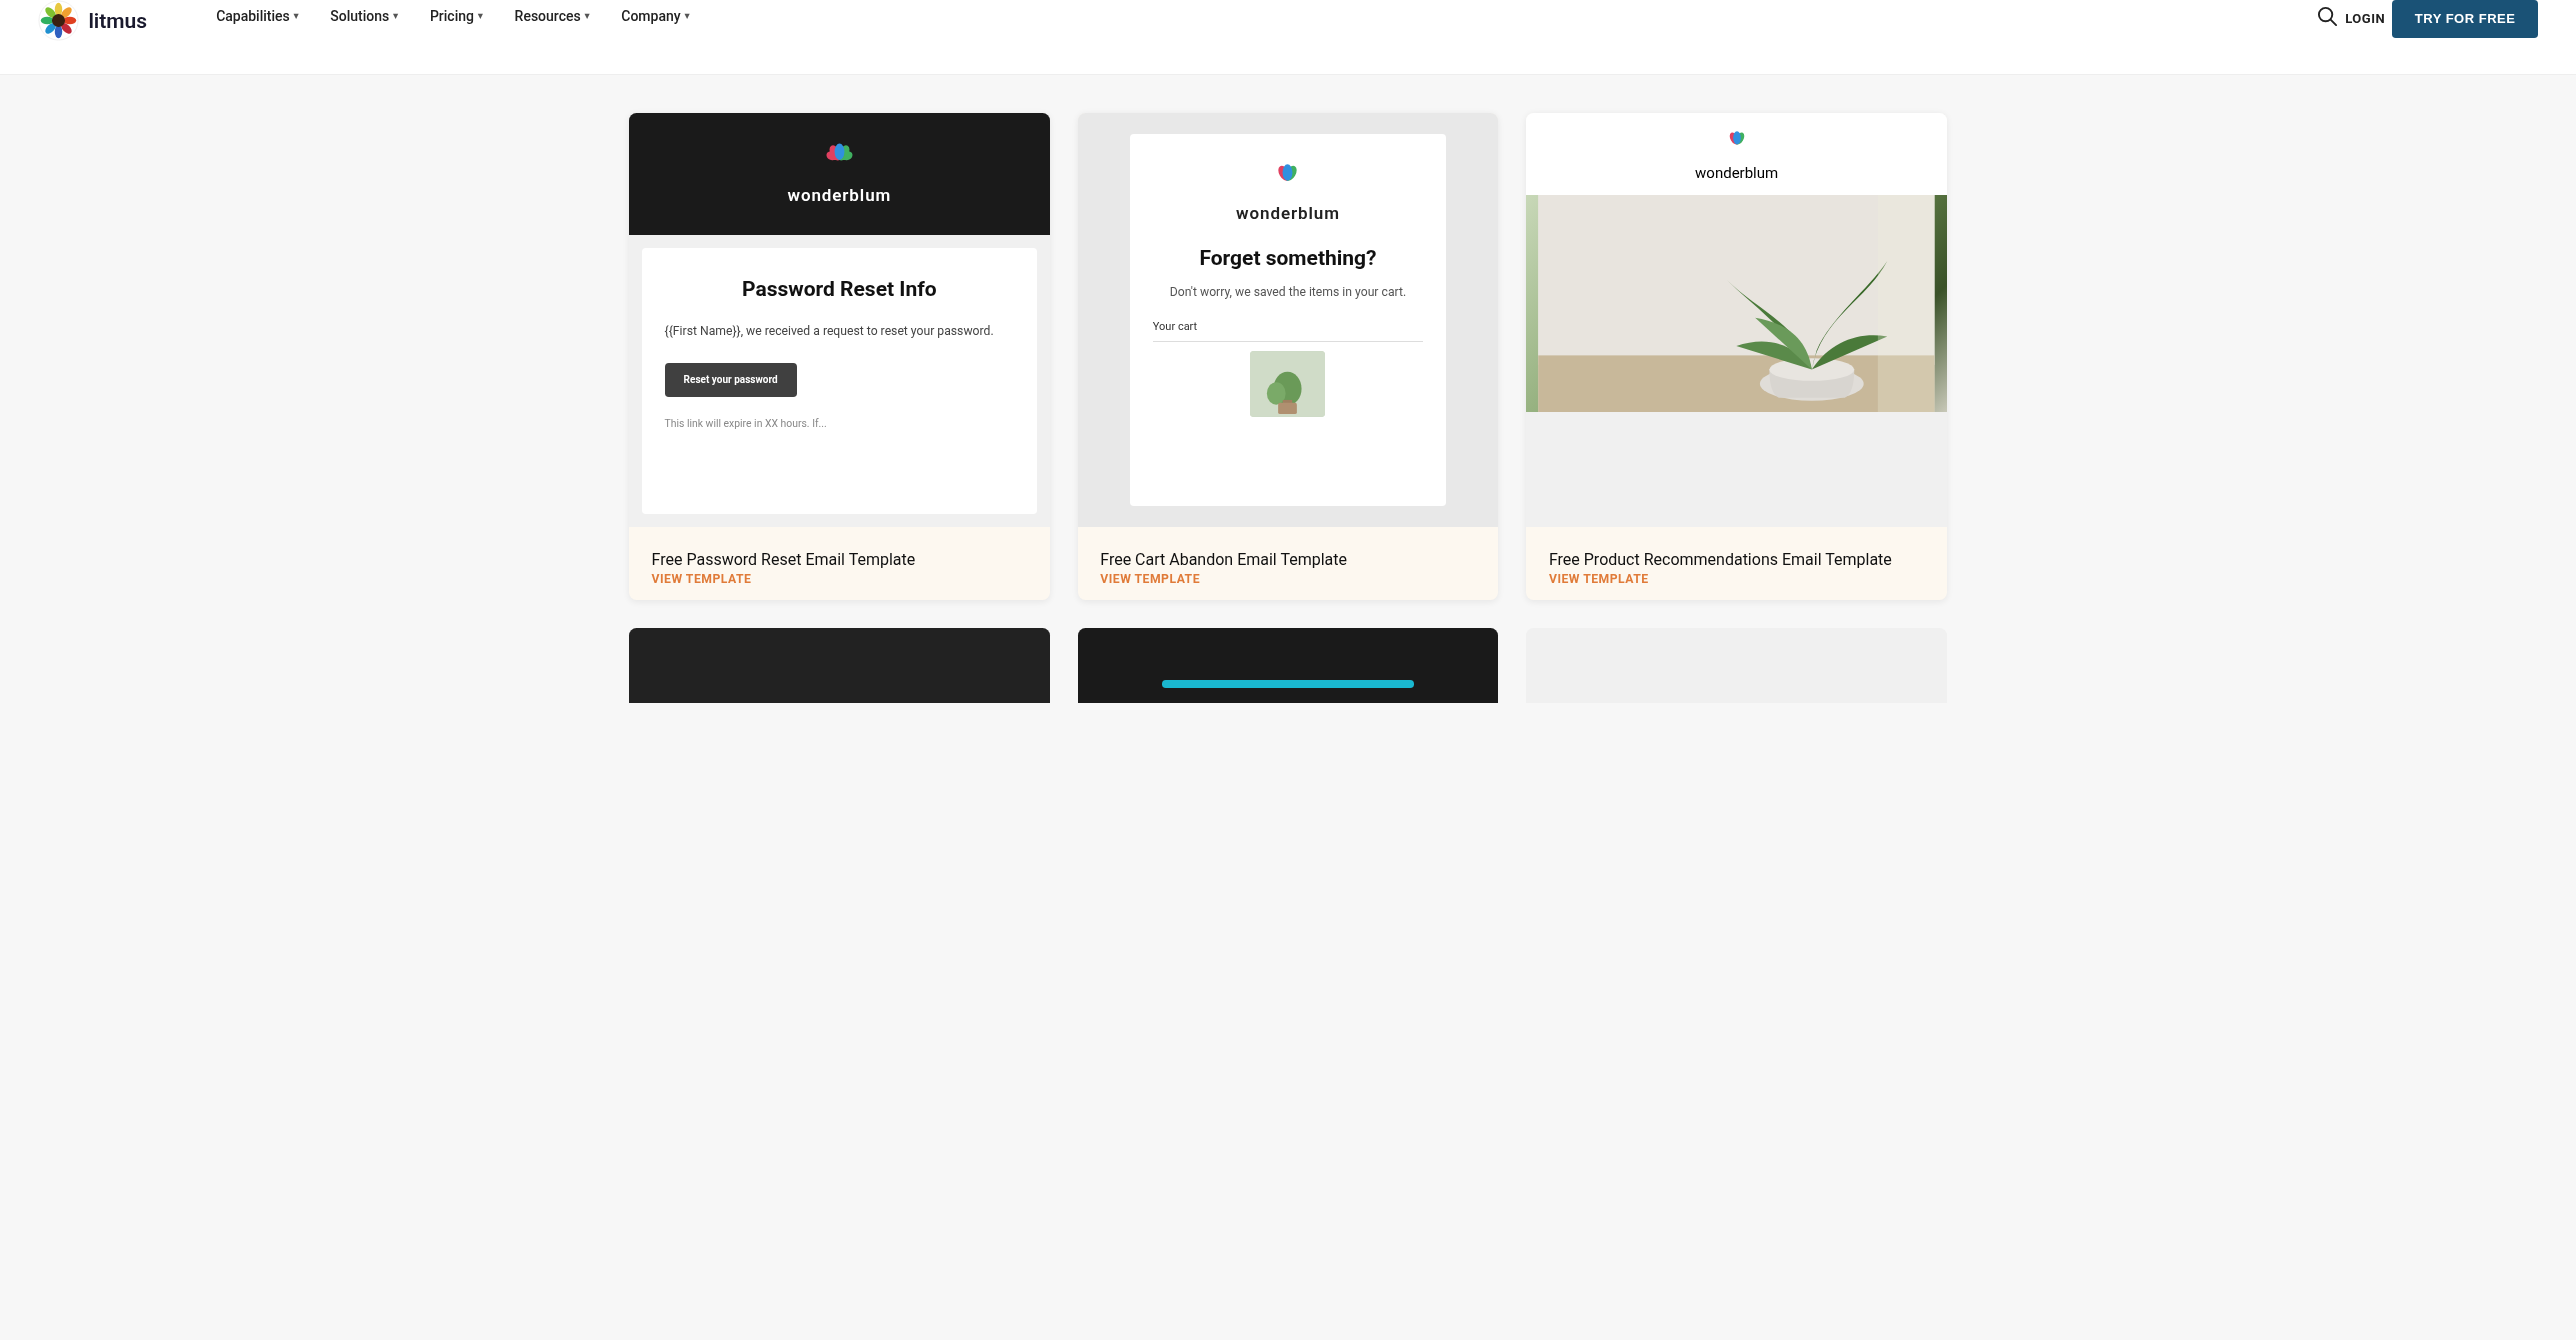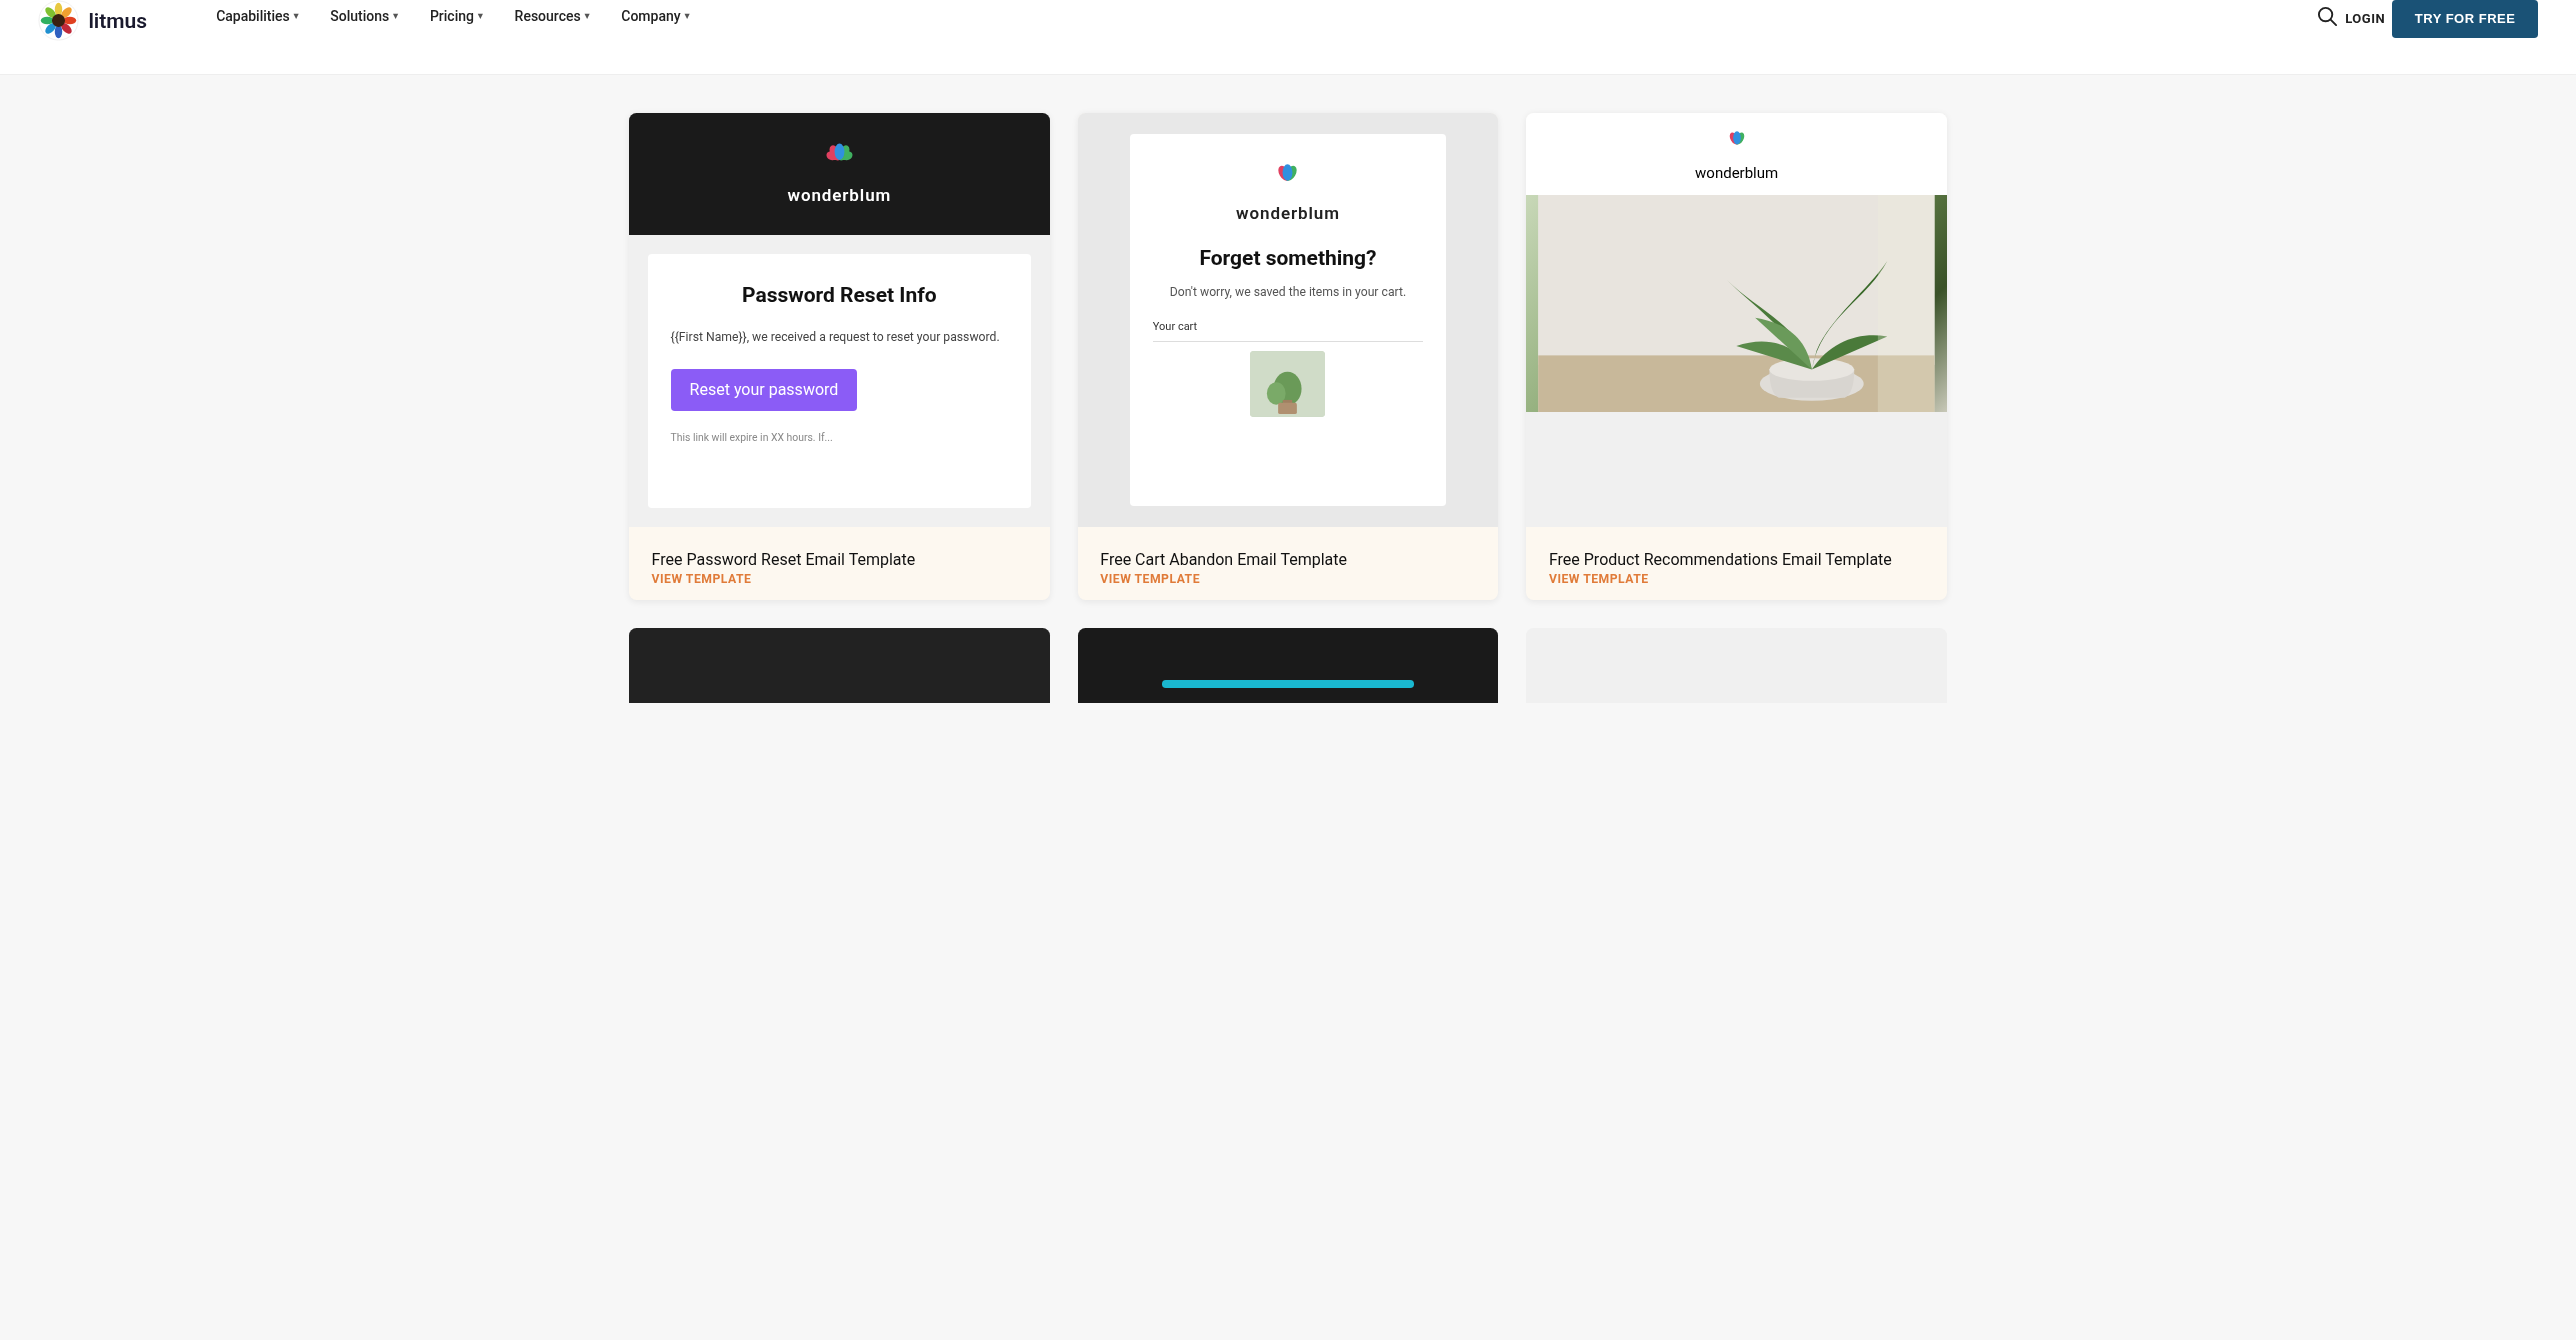--- a/index.html
+++ b/index.html
@@ -134,46 +134,46 @@
       gap: 7.5px;
     }
     .wb-logo-dark .wb-name {
       color: #fff;
       font-size: 17px;
       font-weight: 600;
       letter-spacing: 0.9px;
     }
     .preview-1-body {
       background: #fff;
-      margin: 19px;
+      margin: 13px;
       border-radius: 3.8px;
       padding: 28px 22.6px;
       flex: 1;
     }
     .preview-1-body h2 {
       font-size: 21px;
       font-weight: 700;
       text-align: center;
       color: #111;
       line-height: 1.3;
       margin-bottom: 19px;
     }
     .preview-1-body p {
       font-size: 12.2px;
       color: #444;
       line-height: 1.5;
       margin-bottom: 22.6px;
     }
     .reset-btn {
-      background: #8b5cf6;
+      background: #404040;
       color: #fff;
       padding: 11.3px 19px;
       border-radius: 3.8px;
-      font-size: 16px;
-      font-weight: 400;
+      font-size: 10px;
+      font-weight: 700;
       display: inline-block;
       margin-bottom: 19px;
     }
     .preview-1-body .fine-print {
       font-size: 10.4px;
       color: #888;
     }
 
     
     .preview-2 {

